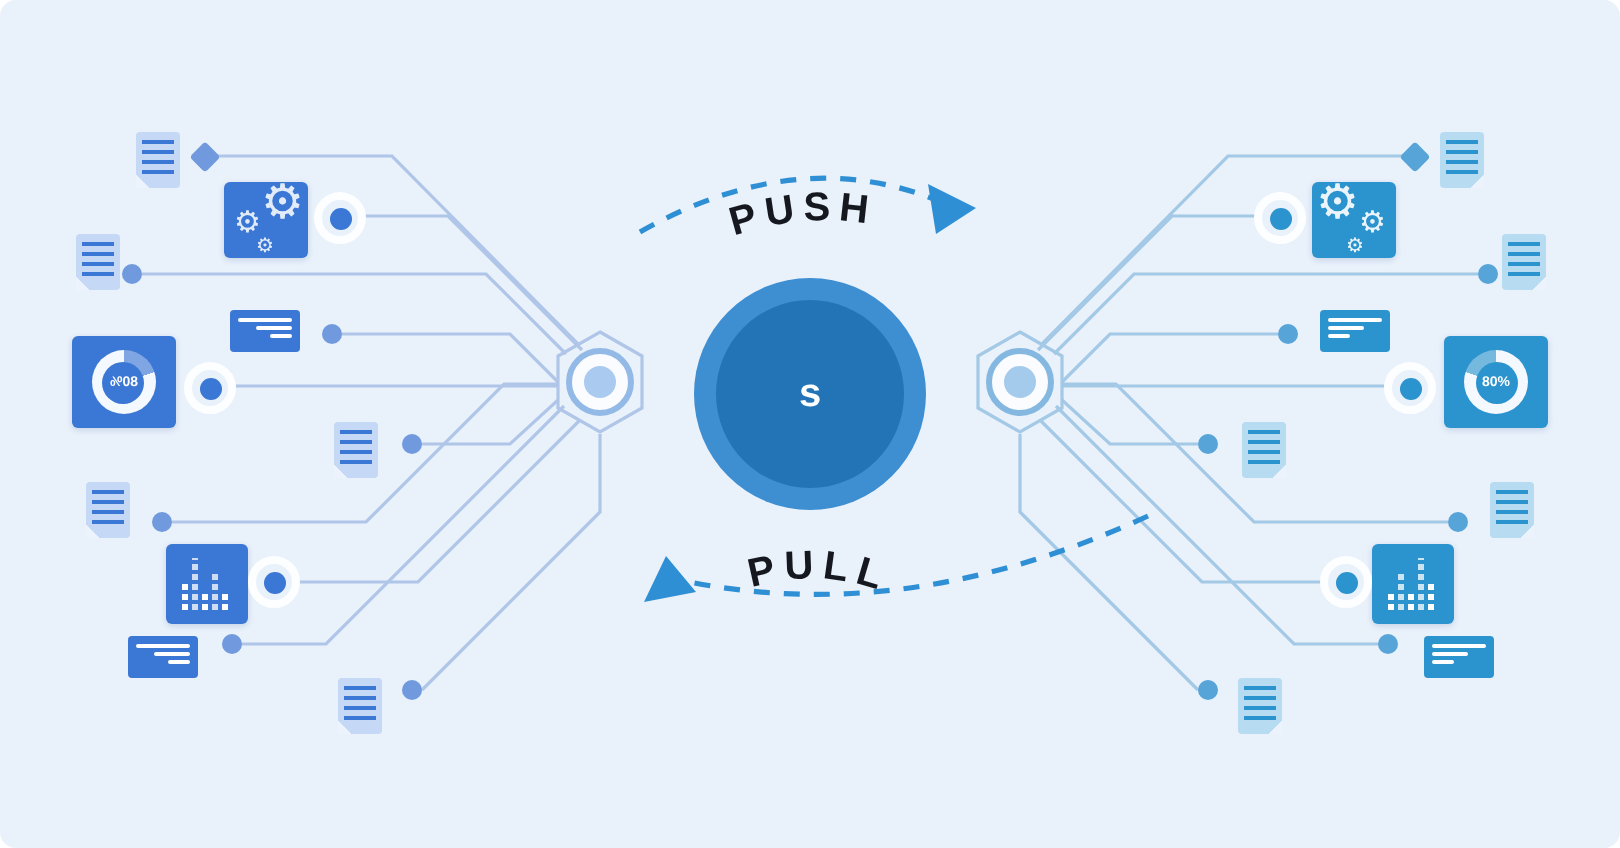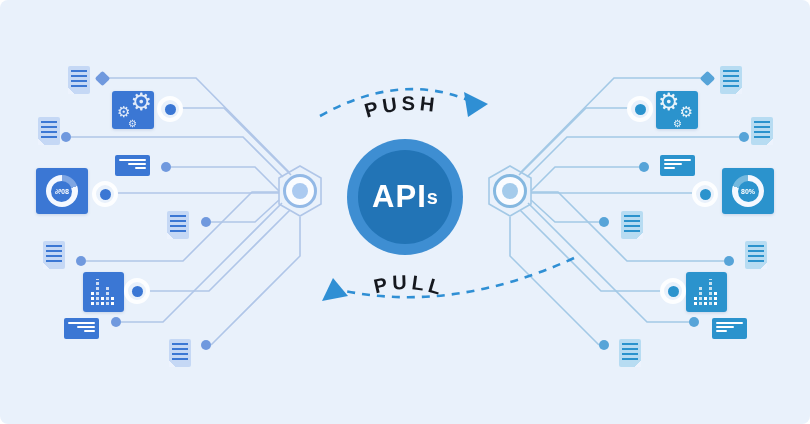--- a/index.html
+++ b/index.html
@@ -282,18 +282,17 @@
       </div>
     <div class="ic cdot" style="left:599px;top:340px;"></div>
 
     <div class="ic hub r" style="left:493px;top:174px;">
         <i></i>
       </div>
   </div>
 
   <div class="api-outer">
     <div class="api-inner">
-      <span class="big">API</span>
         <span class="small">s</span>
     </div>
   </div>
 
 </div>
 
 </body></html>

